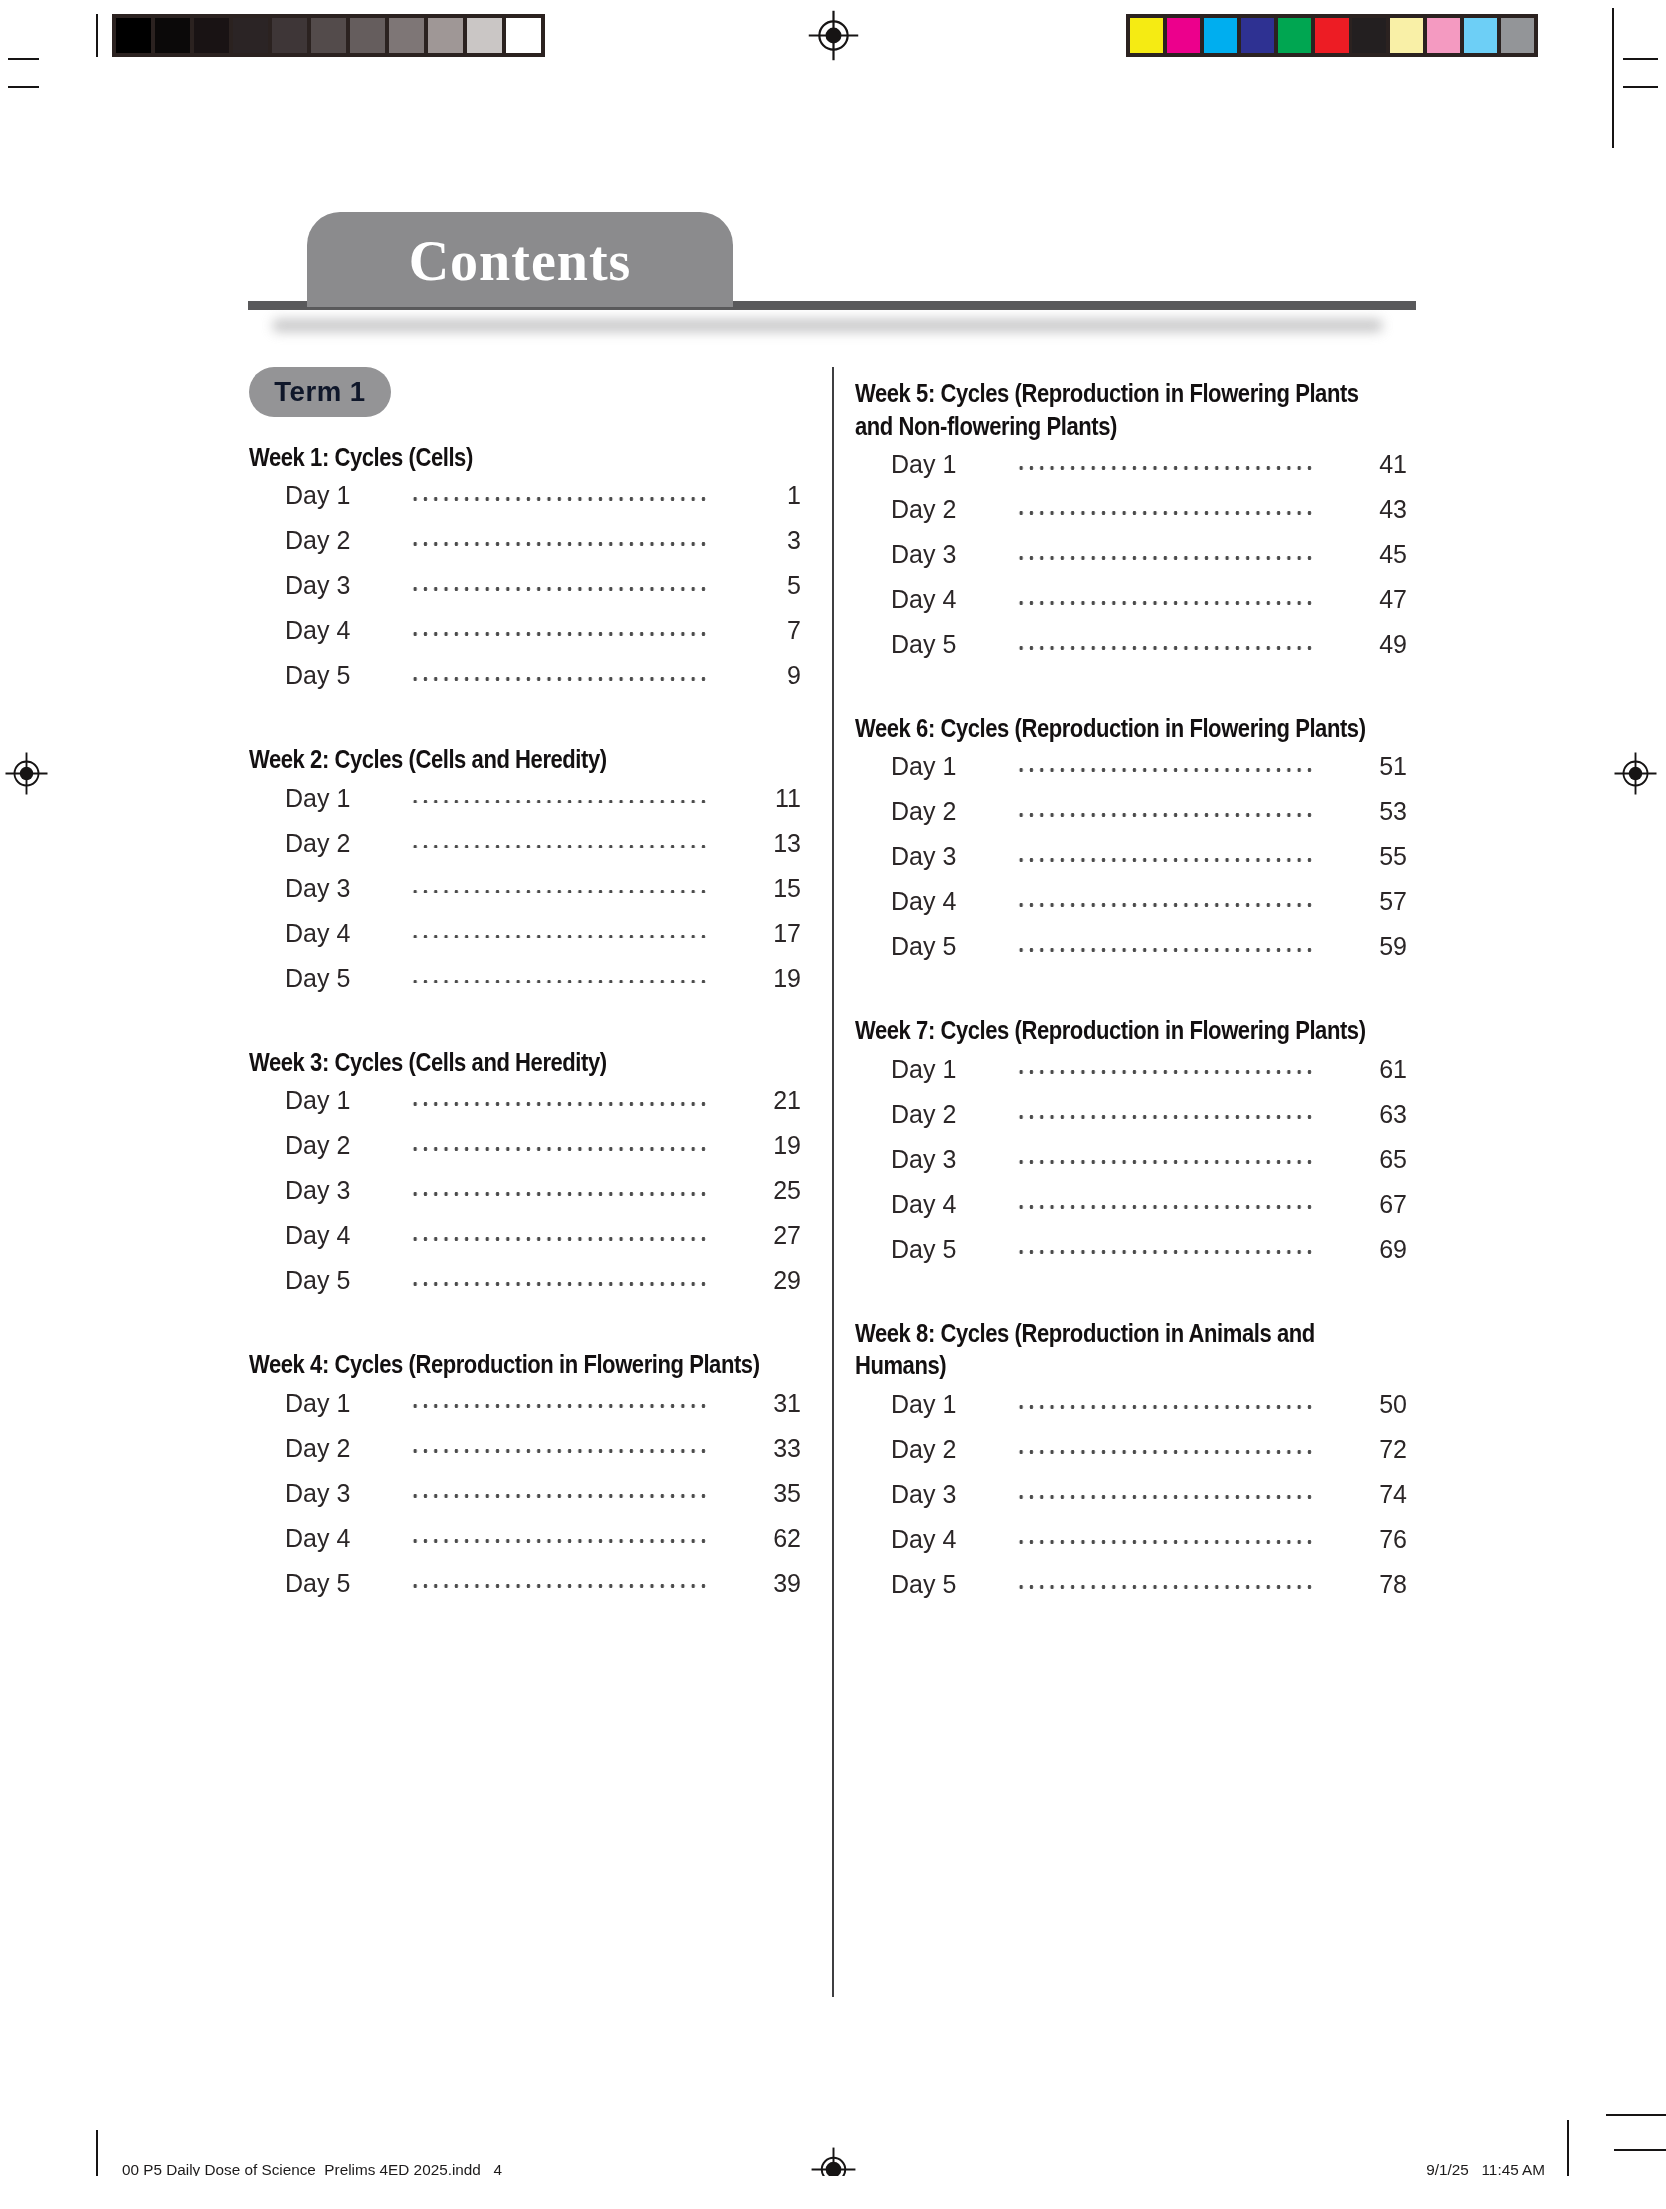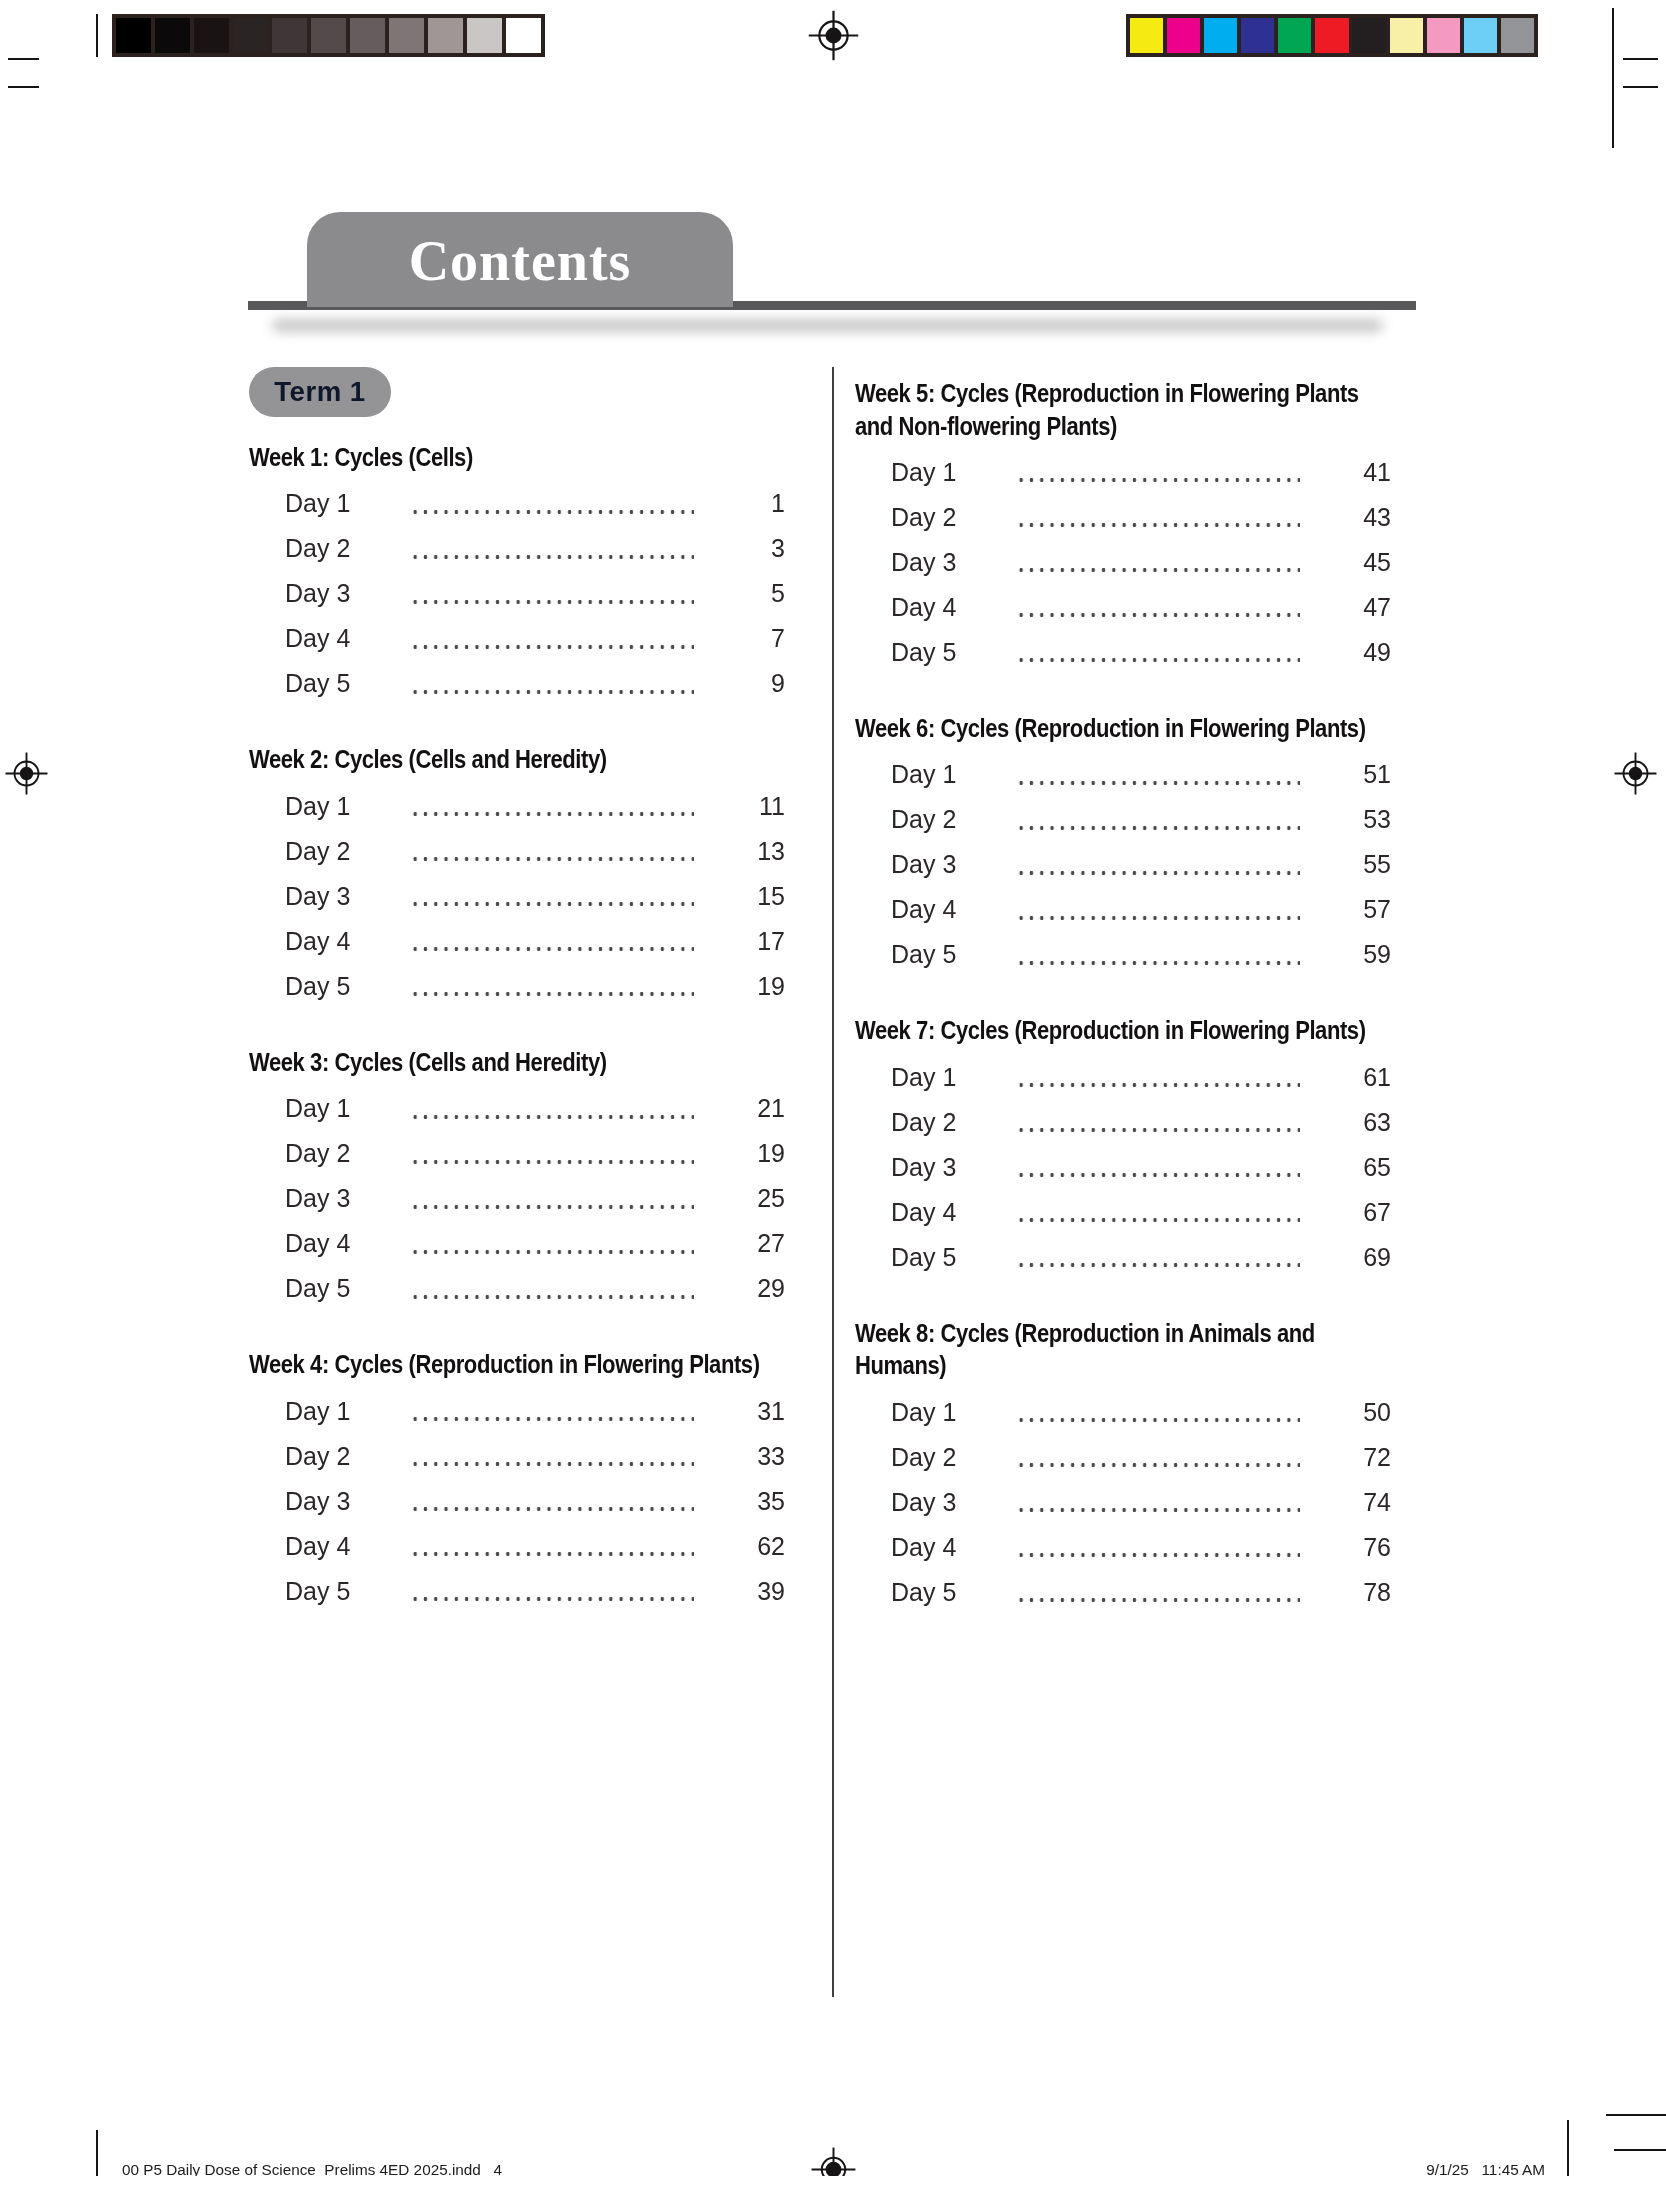--- a/index.html
+++ b/index.html
@@ -50,28 +50,28 @@
   .term-badge span { color:#0f172a; font-weight:bold; font-size:27.6px; letter-spacing:0.5px; }
 
   
   .col { position:absolute; width:552px; }
   .col-left  { left:249px; top:441px; }
   .col-right { left:855px; top:377px; }
   .col-divider {
     position:absolute; left:832px; top:367px; width:2px; height:1630px; background:#3f3f41;
   }
 
-  .toc-section { margin:0 16px 37px 0; }
+  .toc-section { margin:0 0 37px 0; }
   .week-heading {
     margin:0; font-weight:bold; font-size:25.6px; line-height:32.5px; color:#131011;
     letter-spacing:-0.5px; white-space:pre-line; width:116%;
     transform:scaleX(.86); transform-origin:left top;
   }
   .entry-rows { margin-top:7.9px; }
-  .toc-row { display:flex; align-items:center; height:45px; font-size:25px;gap:16px; }
+  .toc-row { display:flex; align-items:flex-start; height:45px; font-size:25px;gap:16px; }
   .day-label { flex:none; width:145px; padding-left:36px; box-sizing:border-box; }
   .dot-leader {
     flex:1 1 auto; height:3.9px; margin-top:15.8px; margin-right:17.7px;
     background-image:radial-gradient(circle, #4a4a4a 1.7px, transparent 2px);
     background-size:10.3px 3.9px; background-position:left center; background-repeat:repeat-x;
   }
   .page-number { flex:none; min-width:57px; text-align:right; }
 
   
   .footer-file, .footer-time {

